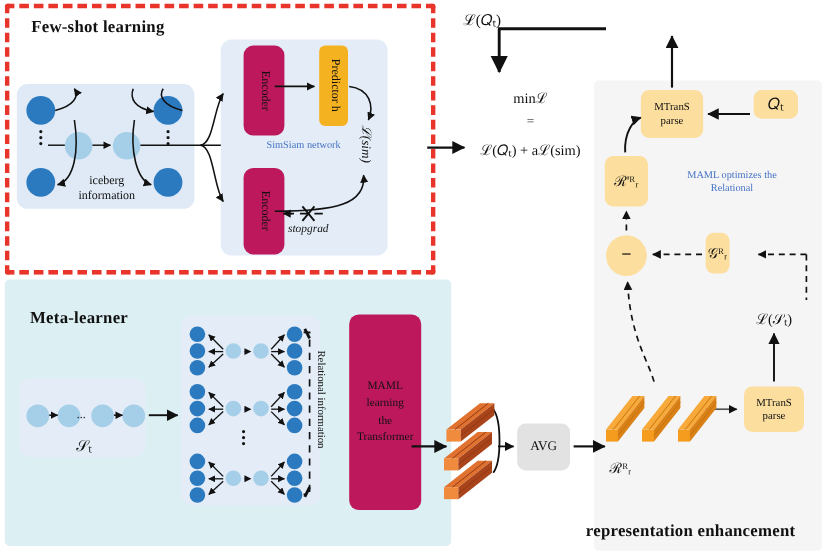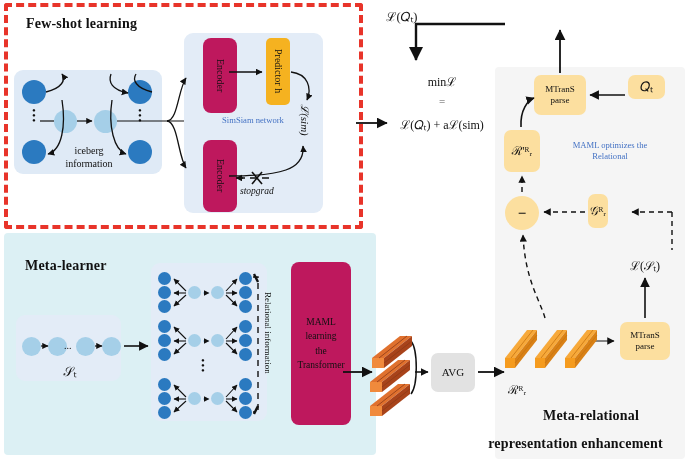--- a/index.html
+++ b/index.html
@@ -43,21 +43,20 @@
 <body>
 
 <div id="root">
 
   <div class="panel meta-learner-bg"></div>
   <div class="panel right-gray"></div>
   <div class="panel fewshot-border"></div>
 
   <div class="abs hdr" style="left:26px;top:16px;">Few-shot learning</div>
   <div class="abs hdr" style="left:25px;top:258px;">Meta-learner</div>
-  <div class="abs hdr" style="left:506px;top:408px;width:170px;text-align:center;">Meta-relational</div>
   <div class="abs hdr" style="left:466px;top:436px;width:219px;text-align:center;">representation enhancement</div>
 
   <div class="panel inner-blue" style="left:14px;top:70px;width:148px;height:104px;"></div>
 
   <div class="node nd-dark" style="left:22px;top:80px;width:24px;height:24px;"></div>
   <div class="node nd-dark" style="left:22px;top:140px;width:24px;height:24px;"></div>
   <div class="node nd-dark" style="left:128px;top:80px;width:24px;height:24px;"></div>
   <div class="node nd-dark" style="left:128px;top:140px;width:24px;height:24px;"></div>
   <div class="node nd-light" style="left:54px;top:110px;width:23px;height:23px;"></div>
   <div class="node nd-light" style="left:94px;top:110px;width:23px;height:23px;"></div>

